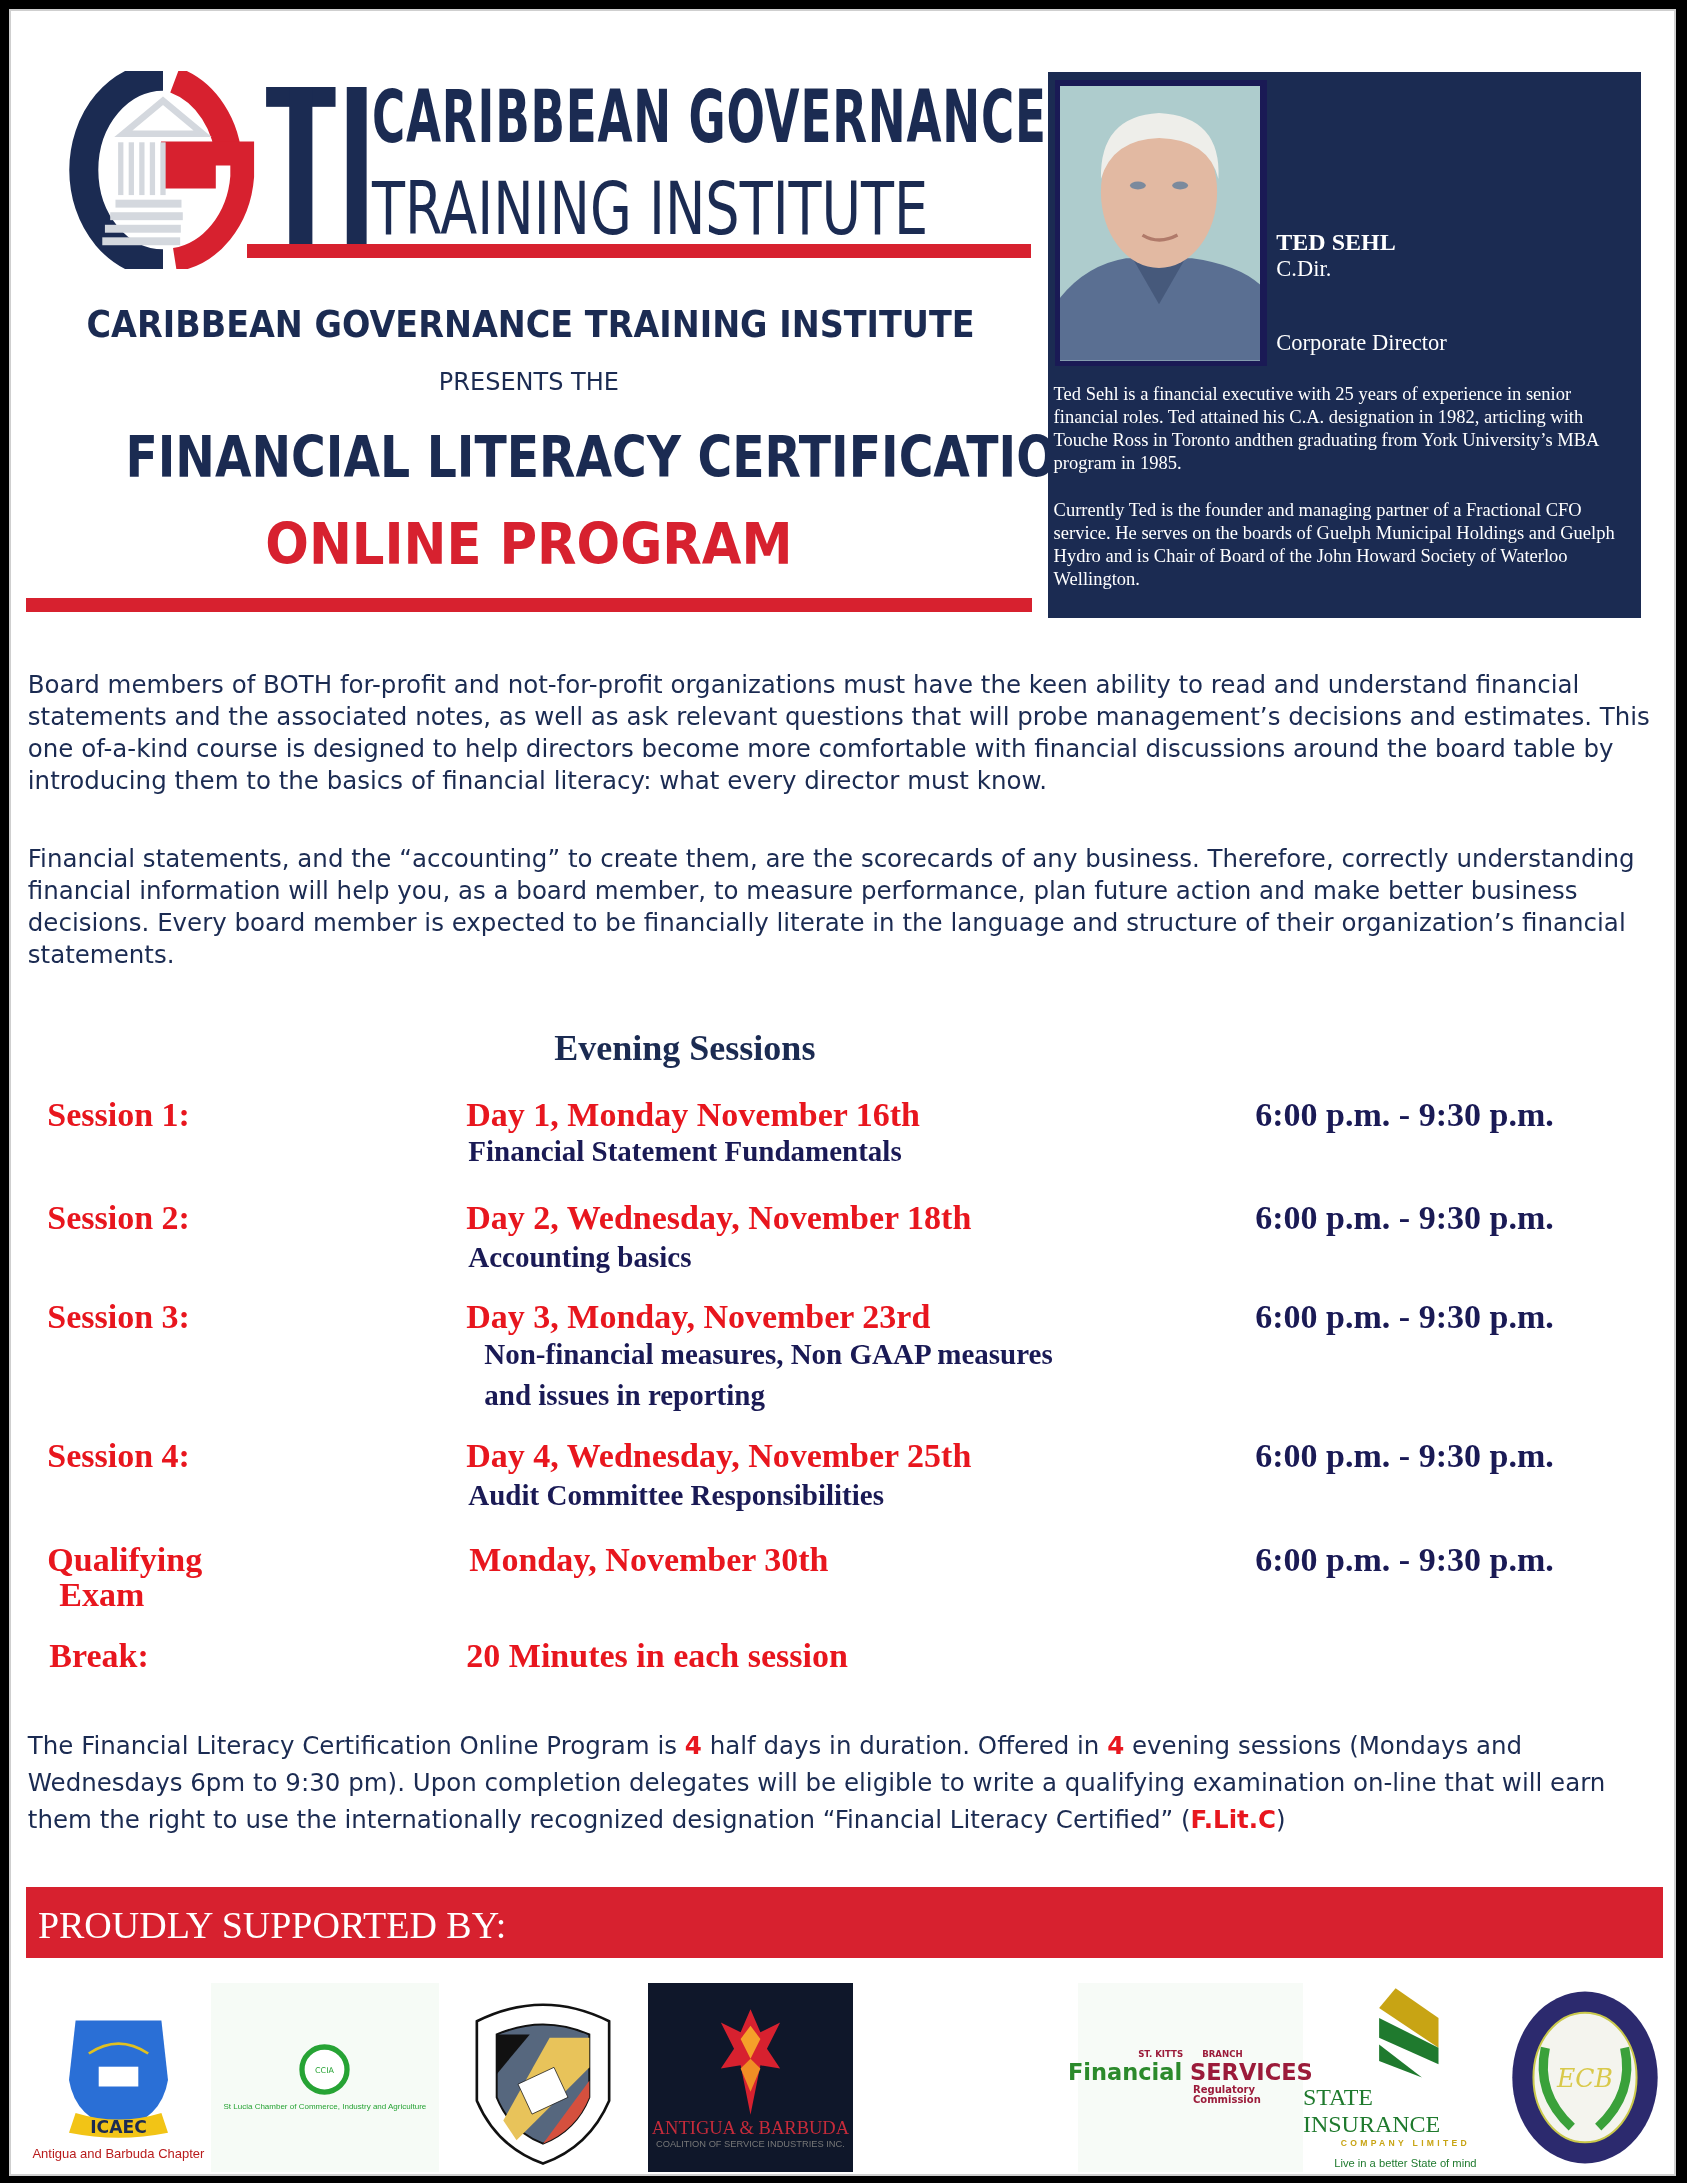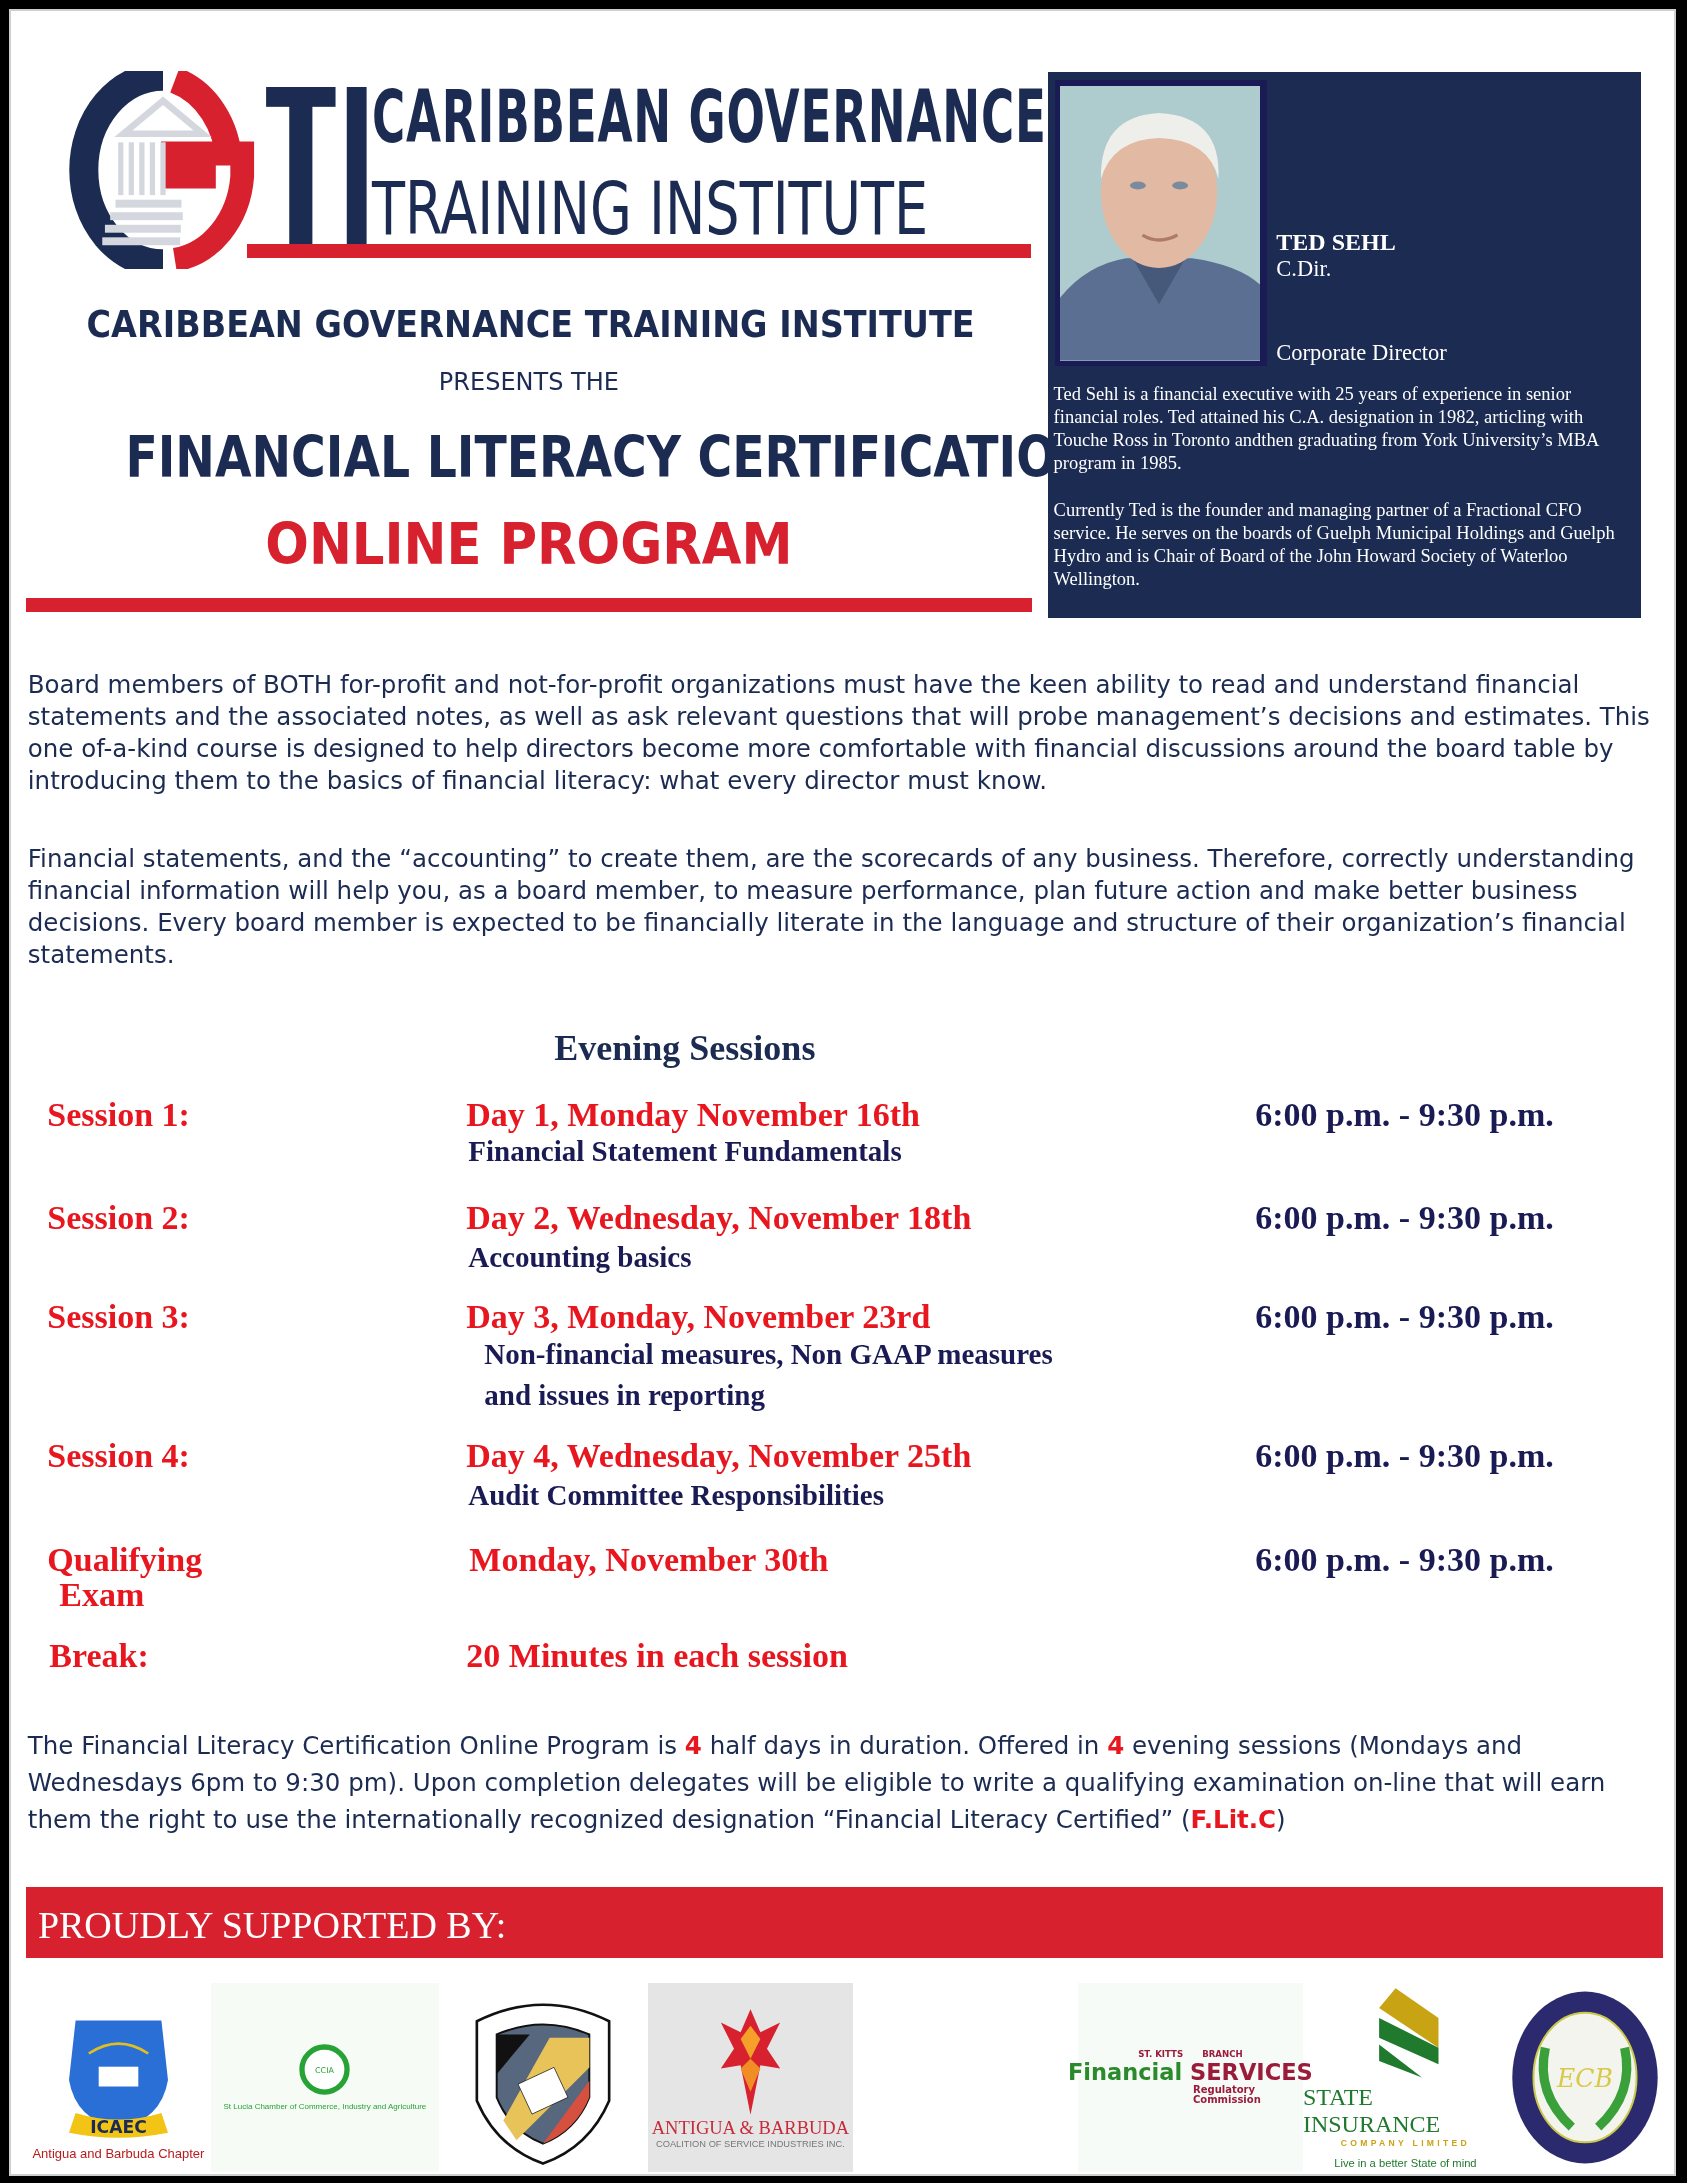--- a/index.html
+++ b/index.html
@@ -28,21 +28,21 @@
   .online { left: 14.6px; top: 500px; width: 1006px; text-align: center; font-size: 57px; }
   .online span { display: inline-block; transform: scaleX(0.9); }
   .head-bar { left: 14.6px; top: 587px; width: 1006px; height: 14.6px; background: #d7212f; }
 
   
   .panel { left: 1037px; top: 61px; width: 593px; height: 546px; background: #1b2b52; }
   .photo-frame { left: 6.6px; top: 8px; width: 212px; height: 286px; background: #1a1a55; }
   .photo { left: 5.3px; top: 6.6px; width: 200px; height: 275px; background: #aecccd; overflow: hidden; }
   .speaker-name { left: 228px; top: 157px; color: #fff; font-size: 24px; font-weight: bold; }
   .speaker-cred { left: 228px; top: 184px; color: #fff; font-size: 22.5px; }
-  .speaker-role { left: 228px; top: 268px; color: #fff; font-size: 22.5px; }
+  .speaker-role { left: 228px; top: 258px; color: #fff; font-size: 22.5px; }
   .bio { left: 5.3px; width: 582px; color: #fff; font-size: 18.5px; line-height: 23px; }
 
   
   .para { left: 16.5px; width: 1634px; font-size: 24.5px; line-height: 32px; color: #1b2b52; }
 
   .sess-title { left: 543px; top: 1016px; font-size: 36px; font-weight: bold; }
   .srow-label { left: 36px; font-size: 34px; font-weight: bold; color: #e8161e; }
   .srow-date { left: 455px; font-size: 34px; font-weight: bold; color: #e8161e; white-space: nowrap; }
   .srow-topic { left: 457px; font-size: 29px; font-weight: bold; color: #1a1a55; line-height: 41px; }
   .srow-time { left: 1244px; font-size: 34px; font-weight: bold; color: #1a1a55; white-space: nowrap; }
@@ -185,21 +185,21 @@
       <svg width="172" height="179" viewBox="0 0 260 270">
         <path d="M30 50 Q130 0 230 50 L230 170 Q200 240 130 265 Q60 240 30 170 Z" fill="#fff" stroke="#111" stroke-width="4"></path>
         <path d="M60 70 Q130 40 200 70 L200 165 Q180 215 130 235 Q80 215 60 165 Z" fill="#56677e" stroke="#111" stroke-width="3"></path>
         <path d="M60 70 L110 70 L60 130 Z" fill="#111"></path>
         <path d="M140 75 L200 75 L200 120 L90 230 L70 200 Z" fill="#e8c35a"></path>
         <path d="M200 140 L200 165 Q180 215 130 235 Z" fill="#d5503e"></path>
         <rect x="100" y="130" width="60" height="50" fill="#fff" stroke="#111" transform="rotate(-25 130 155)"></rect>
       </svg>
     </div>
 
-    <div class="logo-box" style="left:622px; width:205px; background:#e5e5e5;">
+    <div class="logo-box" style="left:622px; width:205px; background:#0f172a;">
       <svg width="73" height="112" viewBox="0 0 110 170">
         <polygon points="10,25 40,40 55,5 70,40 100,25 80,65 100,95 70,90 55,165 40,90 10,95 30,65" fill="#d7212f"></polygon>
         <polygon points="40,50 55,30 70,50 55,80" fill="#f5a02a"></polygon>
         <polygon points="40,95 55,80 70,95 55,130" fill="#f08e25"></polygon>
       </svg>
       <div class="serif" style="font-size:18.5px;color:#c62b3a;">ANTIGUA &amp; BARBUDA</div>
       <div class="sm" style="font-size:9.3px;color:#777;">COALITION OF SERVICE INDUSTRIES INC.</div>
     </div>
 
 

